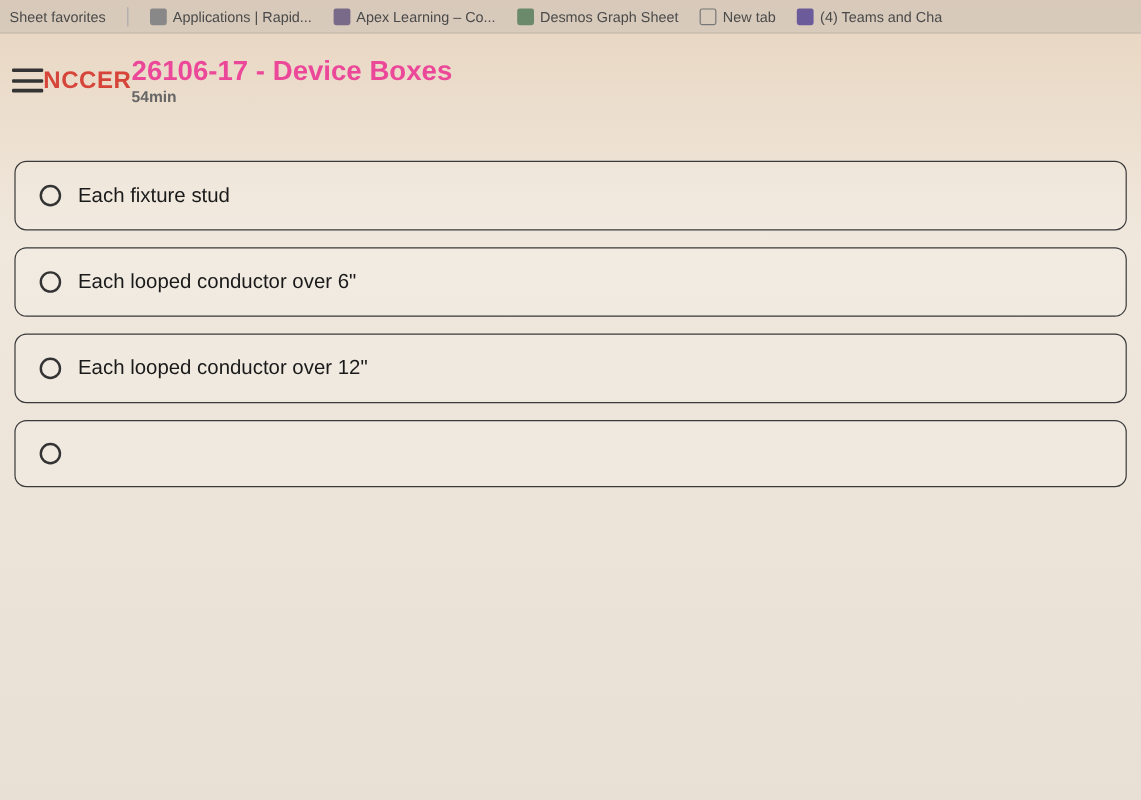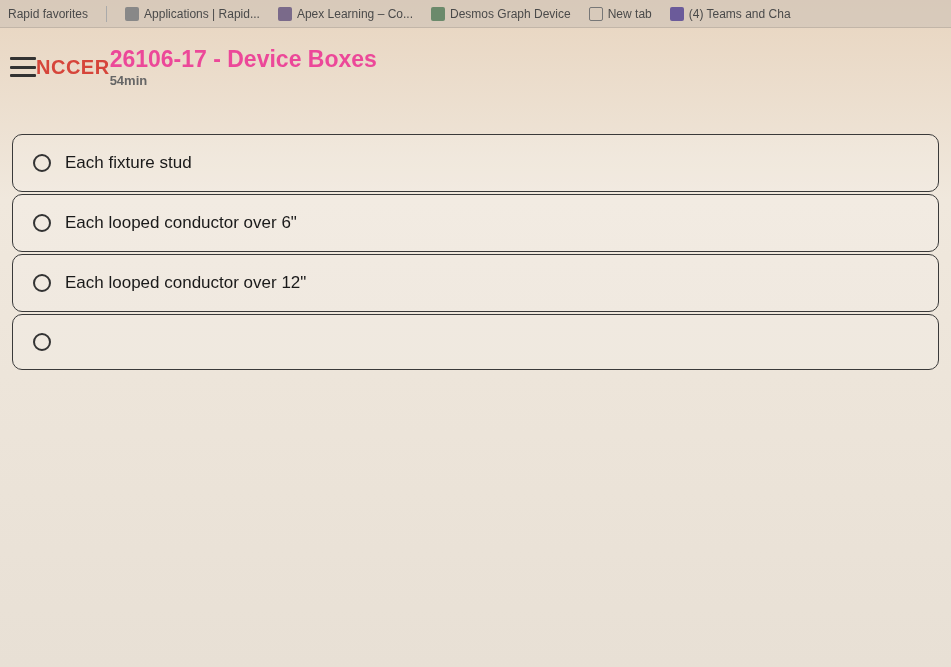--- a/index.html
+++ b/index.html
@@ -78,21 +78,21 @@
     .question-area {
       padding: 28px 12px 18px 12px;
     }
     .question-text {
       font-size: 22px;
       font-weight: 700;
       color: #1a1a1a;
       margin-bottom: 32px;
       line-height: 1.3;
     }
-    .options { display: flex; flex-direction: column; gap: 2px; padding-left: 0; }
+    .options { display: flex; flex-direction: column; gap: 14px; padding-left: 0; }
     .option {
       border: 1px solid #3a3a3a;
       border-radius: 10px;
       padding: 18px 20px;
       display: flex;
       align-items: center;
       gap: 14px;
       background: rgba(255,255,255,0.15);
       cursor: pointer;
       font-size: 17px;
@@ -105,34 +105,34 @@
       border: 2px solid #333;
       border-radius: 50%;
       flex-shrink: 0;
     }
   </style>
 </head>
 <body>
 
 <div class="bookmarks-bar">
   <div class="bookmark-item">
-    <span>Rapid favorites</span>
+    <span>Sheet favorites</span>
   </div>
   <div style="width:1px;height:16px;background:#aaa;"></div>
   <div class="bookmark-item">
     <span class="bookmark-icon"></span>
     <span>Applications | Rapid...</span>
   </div>
   <div class="bookmark-item">
     <span class="bookmark-icon purple"></span>
     <span>Apex Learning – Co...</span>
   </div>
   <div class="bookmark-item">
     <span class="bookmark-icon green"></span>
-    <span>Desmos Graph Device</span>
+    <span>Desmos Graph Sheet</span>
   </div>
   <div class="bookmark-item">
     <span class="bookmark-icon gray"></span>
     <span>New tab</span>
   </div>
   <div class="bookmark-item">
     <span class="bookmark-icon teams"></span>
     <span>(4) Teams and Cha</span>
   </div>
 </div>

